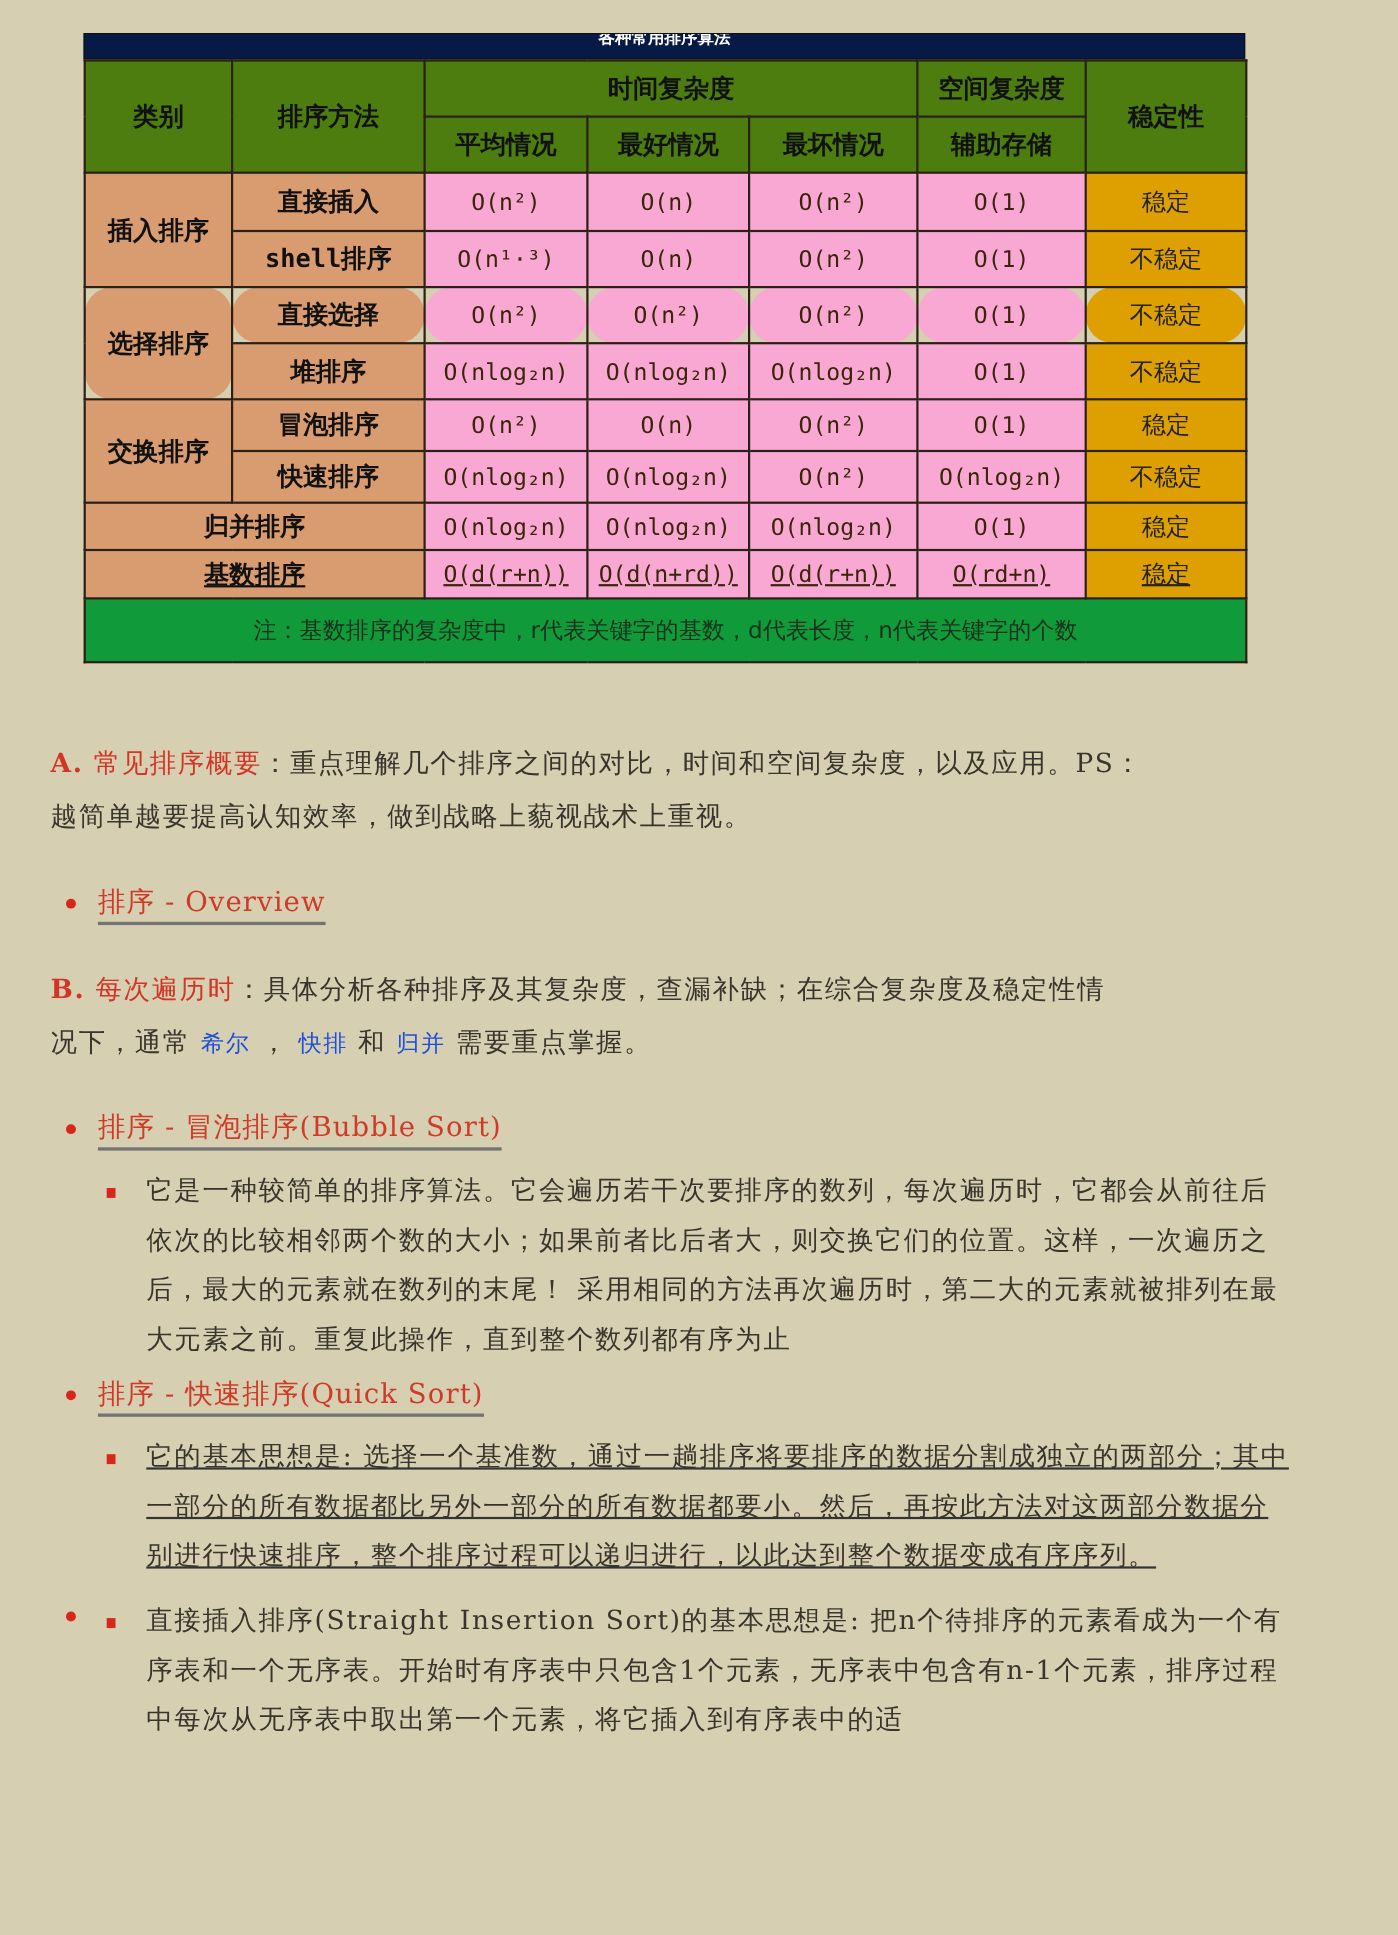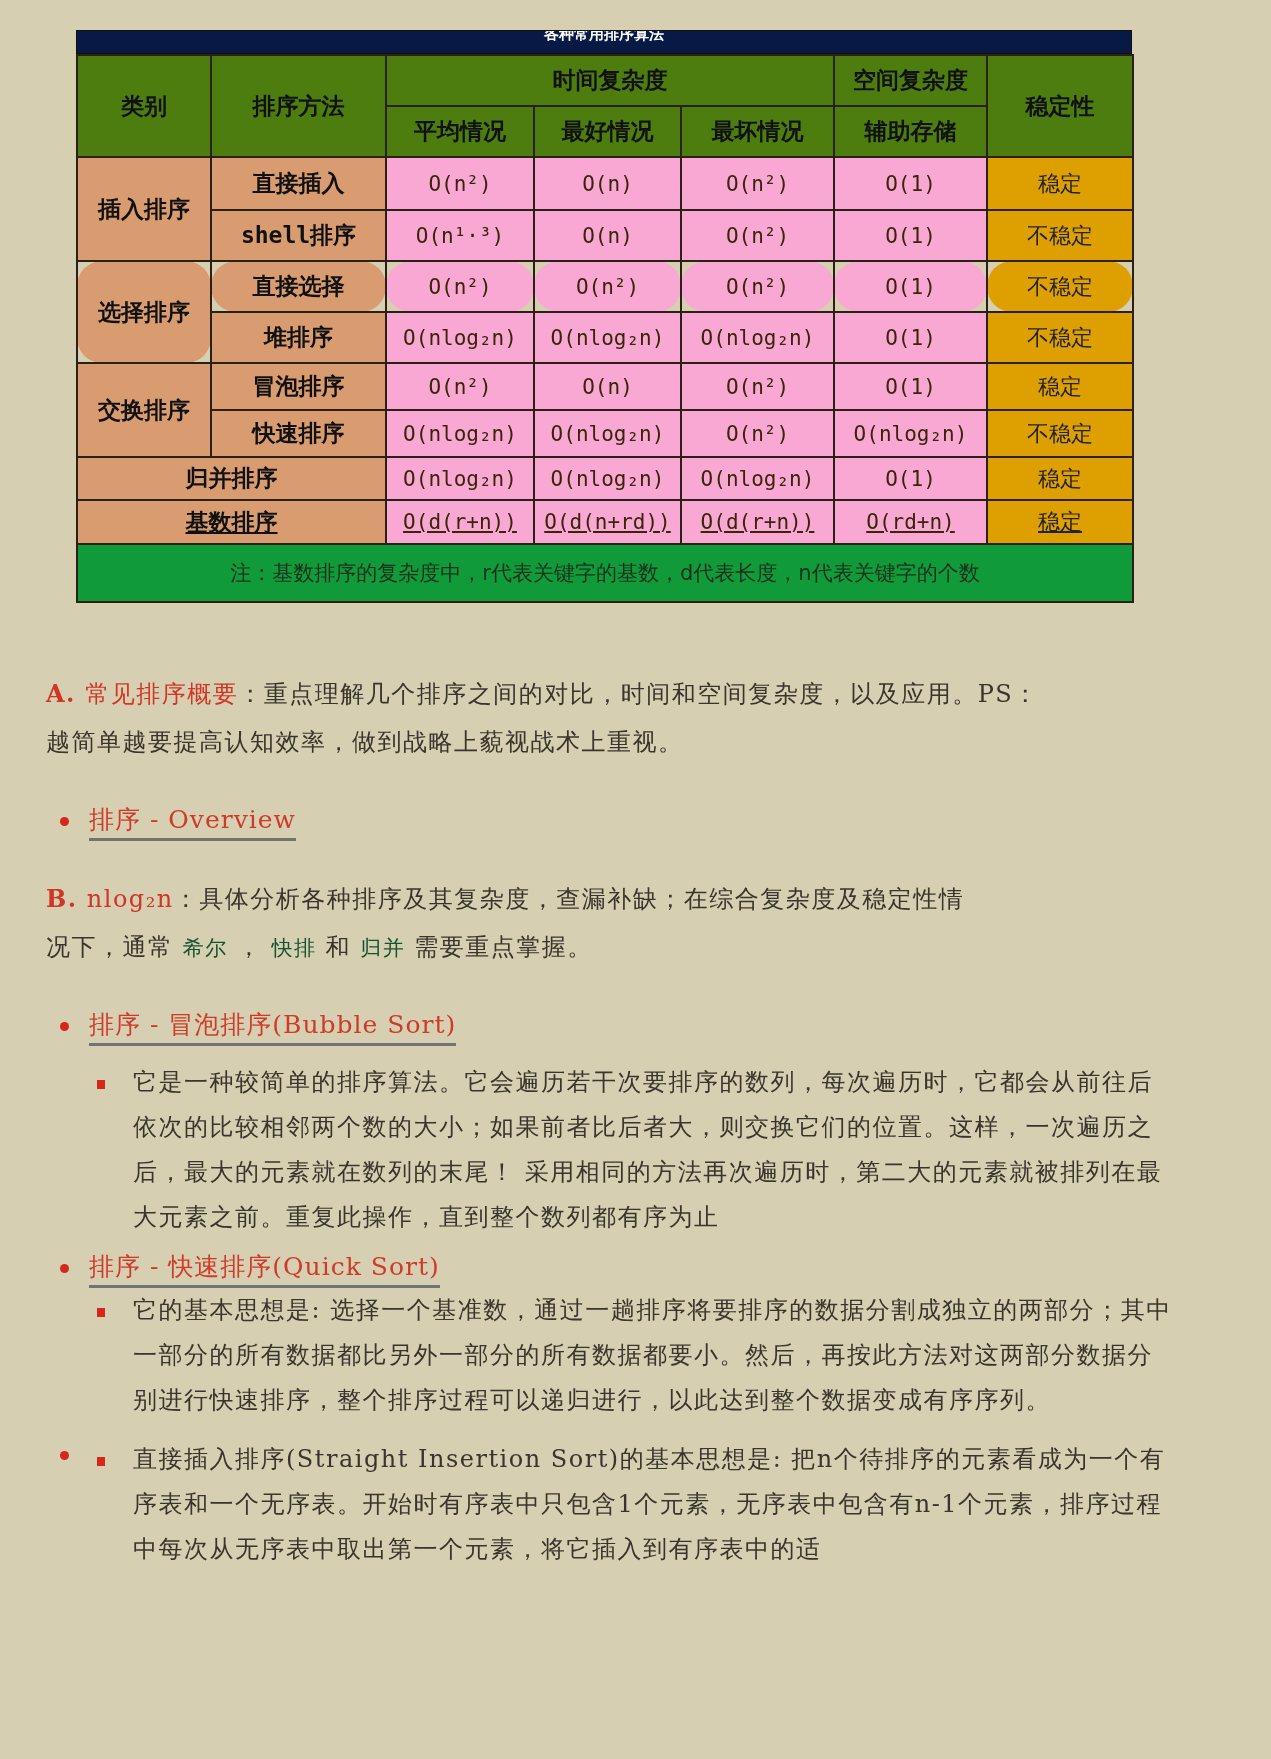--- a/index.html
+++ b/index.html
@@ -30,21 +30,21 @@
     font-family:"DejaVu Sans Mono", "Liberation Mono", monospace; }
   td.stab { background:#dea000; color:#222; font-size:22px; }
   .r1 td{height:51px;} .r2 td{height:49px;} .r3 td{height:49px;border-radius:25px;} .r4 td{height:49px;}
   .r5 td{height:45px;} .r6 td{height:45px;} .r7 td{height:41px;} .r8 td{height:42px;text-decoration:underline;}
   td.note { background:#109a3a; color:#17311c; font-size:21px; height:56px; }
 
   .content { position:absolute; left:46px; top:670px; width:1130px; }
   .para { font-size:24px; line-height:48px; letter-spacing:1.5px; margin:0; color:#3a352c; }
   .para .lbl { color:#d23425; }
   .para .lbl-letter { color:#d23425; font-weight:bold; }
-  .para .inline-link { color:#14532d; font-size:21px; }
+  .para .inline-link { color:#1d4ed8; font-size:21px; }
   ul.lv1 { list-style:none; margin:0; padding:0; }
   ul.lv1 > li { position:relative; padding-left:43px; }
   .bullet-dot { position:absolute; left:14px; width:9px; height:9px; border-radius:50%; background:#d7261a; }
   .link {
     color:#cf3b29; font-size:25px; letter-spacing:1px; text-decoration:none;
     border-bottom:3px solid #737373; padding-bottom:1px; display:inline-block; line-height:34px;
   }
   ul.lv2 { list-style:none; margin:0; padding:0; }
   ul.lv2 > li { position:relative; padding-left:44px; }
   .bullet-sq { position:absolute; left:8px; top:20px; width:8px; height:9px; background:#d7261a; }
@@ -167,39 +167,39 @@
 
   <ul class="lv1" style="margin-top:37px;">
     <li>
       <span class="bullet-dot" style="top:14px;"></span>
       <a class="link">排序 - Overview</a>
     </li>
   </ul>
 
   <p class="para" style="margin-top:34px;">
     <span class="lbl-letter">B.</span>
-    <span class="lbl">nlog₂n</span><span>：</span><span>具体分析各种排序及其复杂度，查漏补缺；在综合复杂度及稳定性情</span><br>
+    <span class="lbl">每次遍历时</span><span>：</span><span>具体分析各种排序及其复杂度，查漏补缺；在综合复杂度及稳定性情</span><br>
     <span>况下，通常 </span><span class="inline-link">希尔</span><span> ， </span><span class="inline-link">快排</span><span> 和 </span><span class="inline-link">归并</span><span> 需要重点掌握。</span>
   </p>
 
   <ul class="lv1" style="margin-top:36px;">
     <li>
       <span class="bullet-dot" style="top:14px;"></span>
       <a class="link">排序 - 冒泡排序(Bubble Sort)</a>
       <ul class="lv2" style="margin-top:14px;">
         <li>
           <span class="bullet-sq"></span>
           <p class="desc">它是一种较简单的排序算法。它会遍历若干次要排序的数列，每次遍历时，它都会从前往后依次的比较相邻两个数的大小；如果前者比后者大，则交换它们的位置。这样，一次遍历之后，最大的元素就在数列的末尾！ 采用相同的方法再次遍历时，第二大的元素就被排列在最大元素之前。重复此操作，直到整个数列都有序为止</p>
         </li>
       </ul>
     </li>
     <li style="margin-top:10px;">
       <span class="bullet-dot" style="top:14px;"></span>
       <a class="link">排序 - 快速排序(Quick Sort)</a>
-      <ul class="lv2" style="">
+      <ul class="lv2" style="margin-top:14px;text-decoration:underline;">
         <li>
           <span class="bullet-sq"></span>
           <p class="desc">它的基本思想是: 选择一个基准数，通过一趟排序将要排序的数据分割成独立的两部分；其中一部分的所有数据都比另外一部分的所有数据都要小。然后，再按此方法对这两部分数据分别进行快速排序，整个排序过程可以递归进行，以此达到整个数据变成有序序列。</p>
         </li>
       </ul>
     </li>
     <li style="margin-top:10px;">
       <span class="bullet-dot" style="top:14px;"></span>
       <ul class="lv2" style="margin-top:14px;">
         <li>

